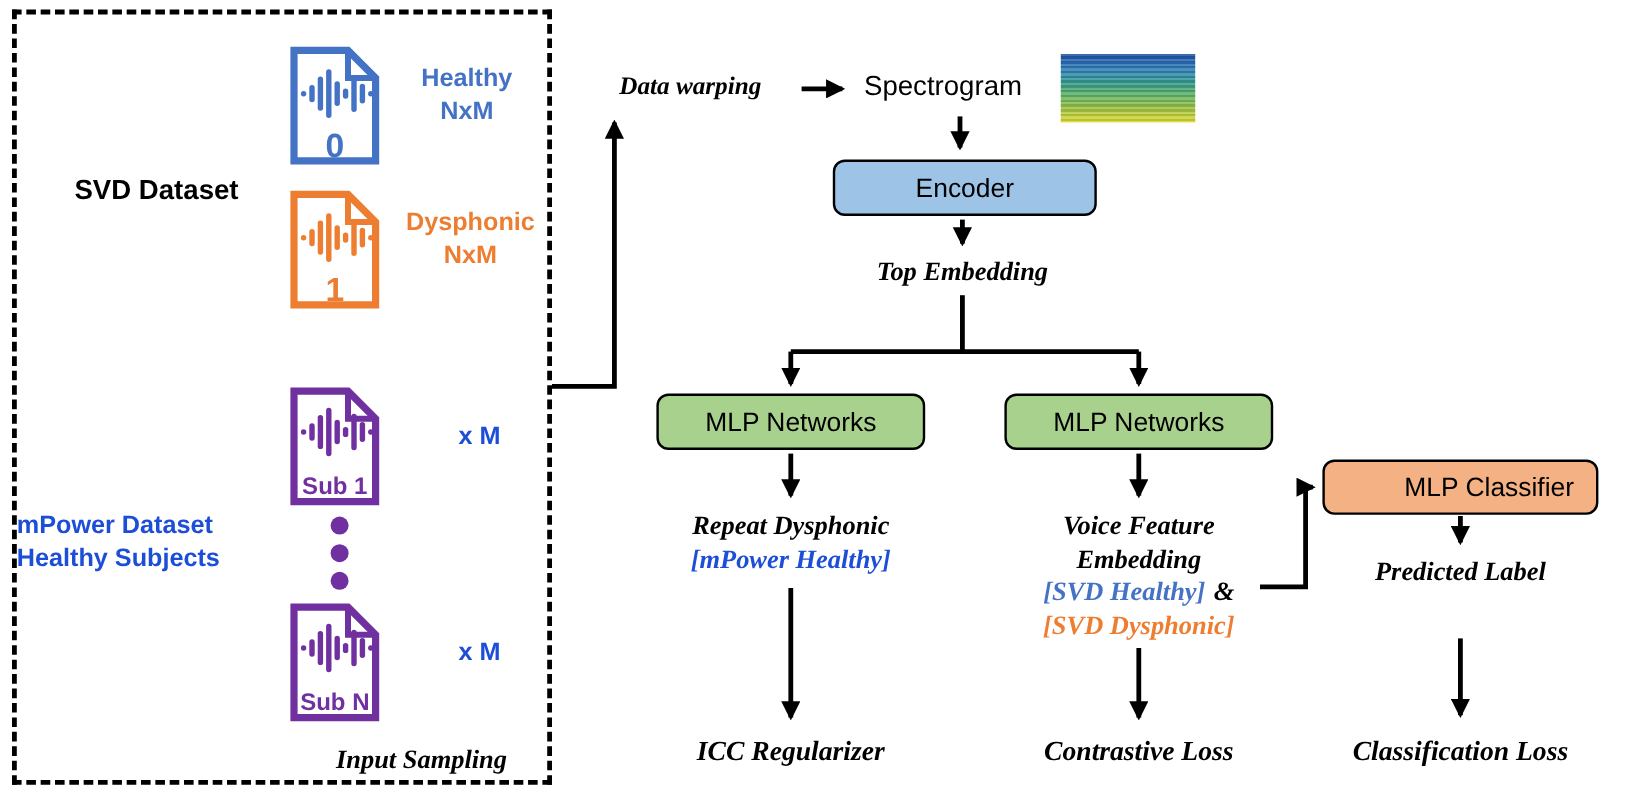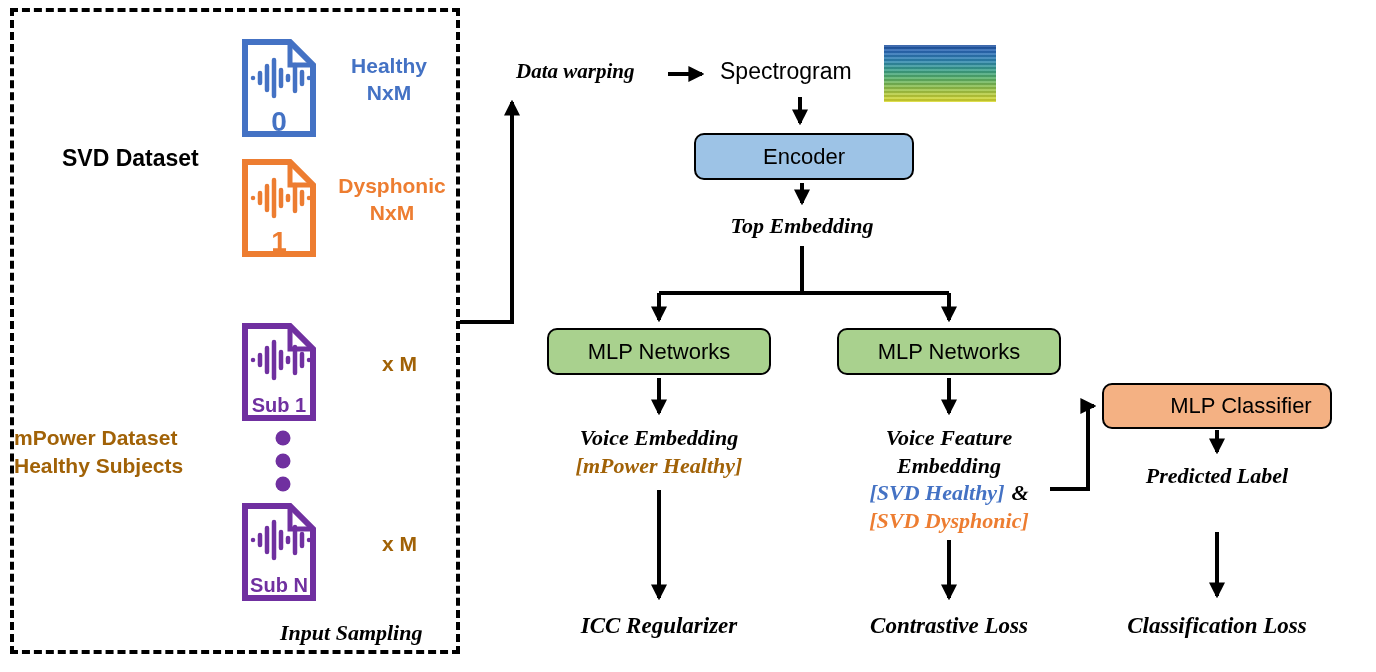--- a/index.html
+++ b/index.html
@@ -12,21 +12,21 @@
   .dataset-box{
     left:10px;top:8px;width:450px;height:646px;
     border:4px dashed #000;box-sizing:border-box;background:transparent;
   }
   
   .sans-bold{font-family:"Liberation Sans",sans-serif;font-weight:bold;}
   .serif-label{font-family:"Liberation Serif",serif;font-weight:bold;font-style:italic;color:#000;}
   .plain-label{font-family:"Liberation Sans",sans-serif;font-weight:normal;color:#000;}
   .blue{color:#4472C4}
   .orange{color:#ED7D31}
-  .purple{color:#a16207}
+  .purple{color:#1d4ed8}
   .caption{font-size:21px;line-height:1.3;text-align:center;}
   .center{text-align:center;}
   
   .node-box{
     display:flex;align-items:center;justify-content:center;
     border:2.5px solid #000;border-radius:10px;
     font-family:"Liberation Sans",sans-serif;font-size:22px;color:#000;
     box-sizing:border-box;
   }
   .encoder-fill{background:#9DC3E6;}
@@ -117,21 +117,21 @@
 
   <div class="abs node-box mlp-fill" style="left:547px;top:328px;width:224px;height:47px;">
     <span>MLP Networks</span>
   </div>
 
   <div class="abs node-box mlp-fill" style="left:837px;top:328px;width:224px;height:47px;">
     <span>MLP Networks</span>
   </div>
 
   <div class="abs serif-label center lbl-22" style="left:534px;top:424px;width:250px;">
-    <div>Voice Embedding</div>
+    <div>Repeat Dysphonic</div>
     <div class="purple">[mPower Healthy]</div>
   </div>
 
   <div class="abs serif-label center lbl-23" style="left:534px;top:613px;width:250px;">ICC Regularizer</div>
 
   <div class="abs serif-label center lbl-22" style="left:824px;top:424px;width:250px;">
     <div>Voice Feature</div>
     <div>Embedding</div>
     <div>
       <span class="blue">[SVD Healthy]</span><span class="amp">&amp;</span>

